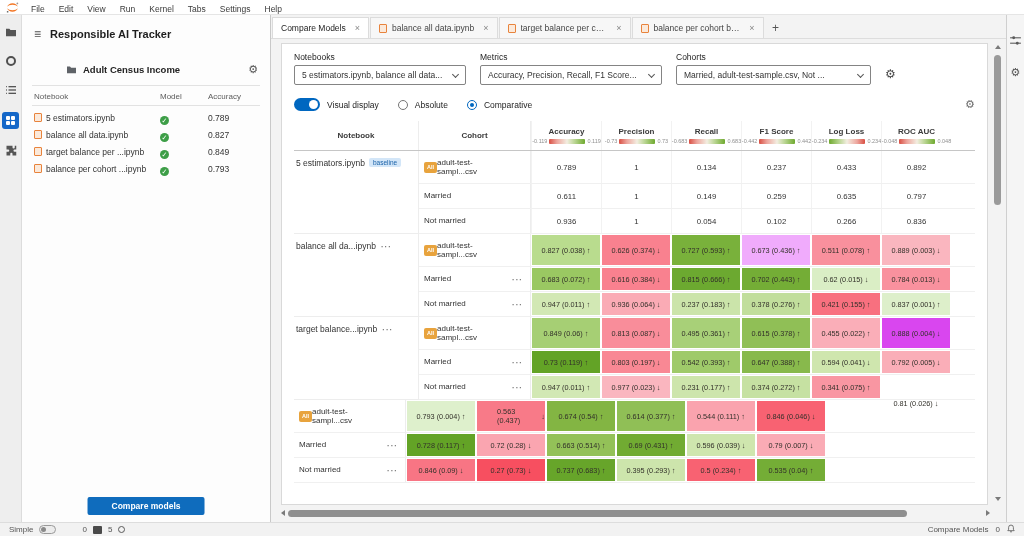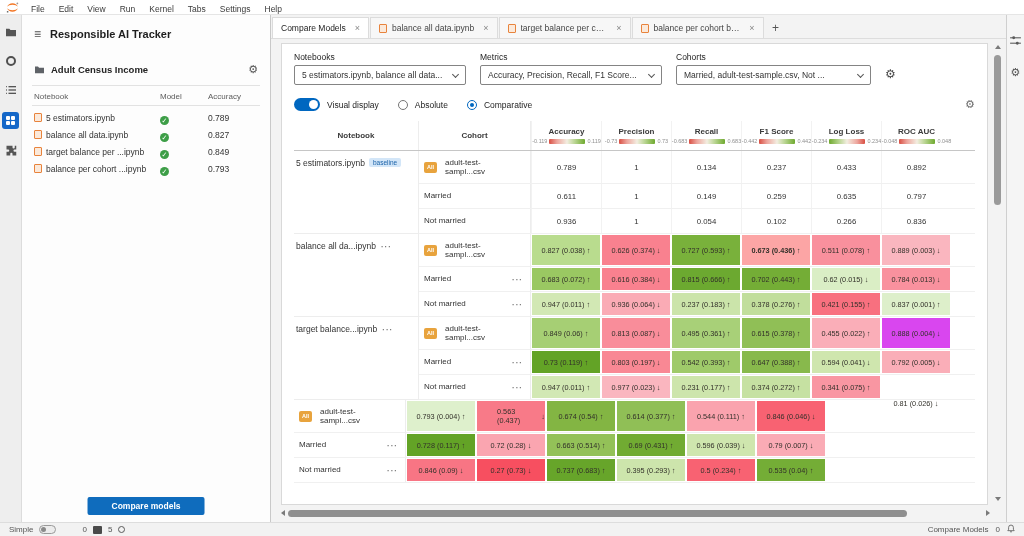--- a/index.html
+++ b/index.html
@@ -21,21 +21,21 @@
   .ab-ring { width:10px; height:10px; border-radius:50%; border:2.5px solid #4f4f4f; }
   .ab-active { width:17px; height:17px; background:#1467c8; border-radius:3px; display:flex; align-items:center; justify-content:center; }
   .ab-grid { width:9px; height:9px; display:grid; grid-template-columns:1fr 1fr; gap:1px; }
   .ab-grid span { background:#fff; border-radius:1px; }
 
   
   #sidebar { width:249px; flex:none; background:#fdfdfd; border-right:1px solid #c9c9c9; display:flex; flex-direction:column; position:relative; }
   .sb-head { display:flex; align-items:center; gap:9px; padding:13px 10px 2px 12px; }
   .hamb { font-size:12px; color:#4f4f4f; line-height:10px; }
   .sb-title { font-size:11px; font-weight:bold; color:#1f1f1f; }
-  .sb-project { display:flex; align-items:center; gap:6px; padding:18px 12px 7px 12px; }
+  .sb-project { display:flex; align-items:center; gap:6px; padding:18px 12px 7px 12px;margin-left:32px; }
   .sb-project-name { font-size:9.5px; font-weight:bold; color:#242424; flex:1; }
   .gear { font-size:11px; color:#555; line-height:11px; }
   .sb-divider { border-bottom:1px solid #e2e2e2; margin:0 10px; }
   .sb-cols { display:flex; padding:6px 12px 4px 12px; font-size:8px; color:#5c5c5c; }
   .sb-col-name { flex:1; }
   .sb-col-model { width:48px; }
   .sb-col-acc { width:50px; }
   #sb-rows { padding:3px 12px 0 12px; }
   .sb-row { display:flex; align-items:center; height:17px; }
   .sb-row-name { flex:1; font-size:8.5px; color:#333; display:flex; align-items:center; gap:4px; overflow:hidden; white-space:nowrap; }
@@ -92,21 +92,21 @@
   .grad { width:36px; height:5px; border-radius:1px; background:linear-gradient(90deg,#d94f43,#eda69e 22%,#f3eee1 50%,#b3d28a 74%,#6fa92f); }
   .grad.rev { background:linear-gradient(90deg,#6fa92f,#b3d28a 26%,#f3eee1 50%,#eda69e 78%,#d94f43); }
   .tgroup { display:flex; }
   .nbcell { width:125px; flex:none; padding:7px 2px 0 2px; font-size:8.5px; color:#333; border-right:1px solid #ededed; border-bottom:1px solid #ededed; }
   .badge-baseline { display:inline-block; background:#d3e6f8; color:#1a62a8; font-size:6.5px; padding:1px 4px; border-radius:2px; margin-left:4px; vertical-align:1px; }
   .dots { color:#777; font-size:8px; font-weight:bold; letter-spacing:1px; }
   .nbcell .dots { margin-left:5px; }
   .grows { flex:1; display:flex; flex-direction:column; }
   .trow { display:flex; height:25px; border-bottom:1px solid #f0f0f0; }
   .trow.tall { height:33px; }
-  .cohcell { width:112px; flex:none; display:flex; align-items:center; padding-left:5px; gap:8px; border-right:1px solid #ededed; }
+  .cohcell { width:112px; flex:none; display:flex; align-items:center; padding-left:5px; gap:0; border-right:1px solid #ededed; }
   .badge-all { width:13px; height:11px; background:#e8a33d; color:#fff; font-size:5.5px; font-weight:bold; border-radius:2px; display:flex; align-items:center; justify-content:center; flex:none; }
   .cohname { font-size:8px; color:#333; width:58px; line-height:1.15; overflow-wrap:break-word; }
   .cohcell .dots { margin-left:auto; padding-right:7px; }
   .mcell { width:70px; flex:none; display:flex; align-items:center; justify-content:center; gap:2px; font-size:7.3px; color:#33312a; border:1.5px solid #fff; }
   .mcell.plain { border:none; border-left:1px solid #f2f2f2; color:#333; font-size:7.8px; }
   .mcell .arrow { font-size:7.5px; }
 
   
   #vscroll { width:11px; flex:none; margin:6px 3px 4px 2px; display:flex; flex-direction:column; align-items:center; }
   .tri { width:0; height:0; flex:none; }
@@ -458,21 +458,21 @@
                         <span class="arrow">↑</span>
                       </div>
                       <div class="mcell" style="background: rgb(249, 129, 143);">
                         <span>0.626 (0.374)</span>
                         <span class="arrow">↓</span>
                       </div>
                       <div class="mcell" style="background: rgb(121, 177, 59);">
                         <span>0.727 (0.593)</span>
                         <span class="arrow">↑</span>
                       </div>
-                      <div class="mcell" style="background: #fca5a5; font-weight: bold;">
+                      <div class="mcell" style="background: #f0abfc;">
                         <span>0.673 (0.436)</span>
                         <span class="arrow">↑</span>
                       </div>
                       <div class="mcell" style="background: rgb(249, 144, 157);">
                         <span>0.511 (0.078)</span>
                         <span class="arrow">↑</span>
                       </div>
                       <div class="mcell" style="background: rgb(250, 182, 191);">
                         <span>0.889 (0.003)</span>
                         <span class="arrow">↓</span>

